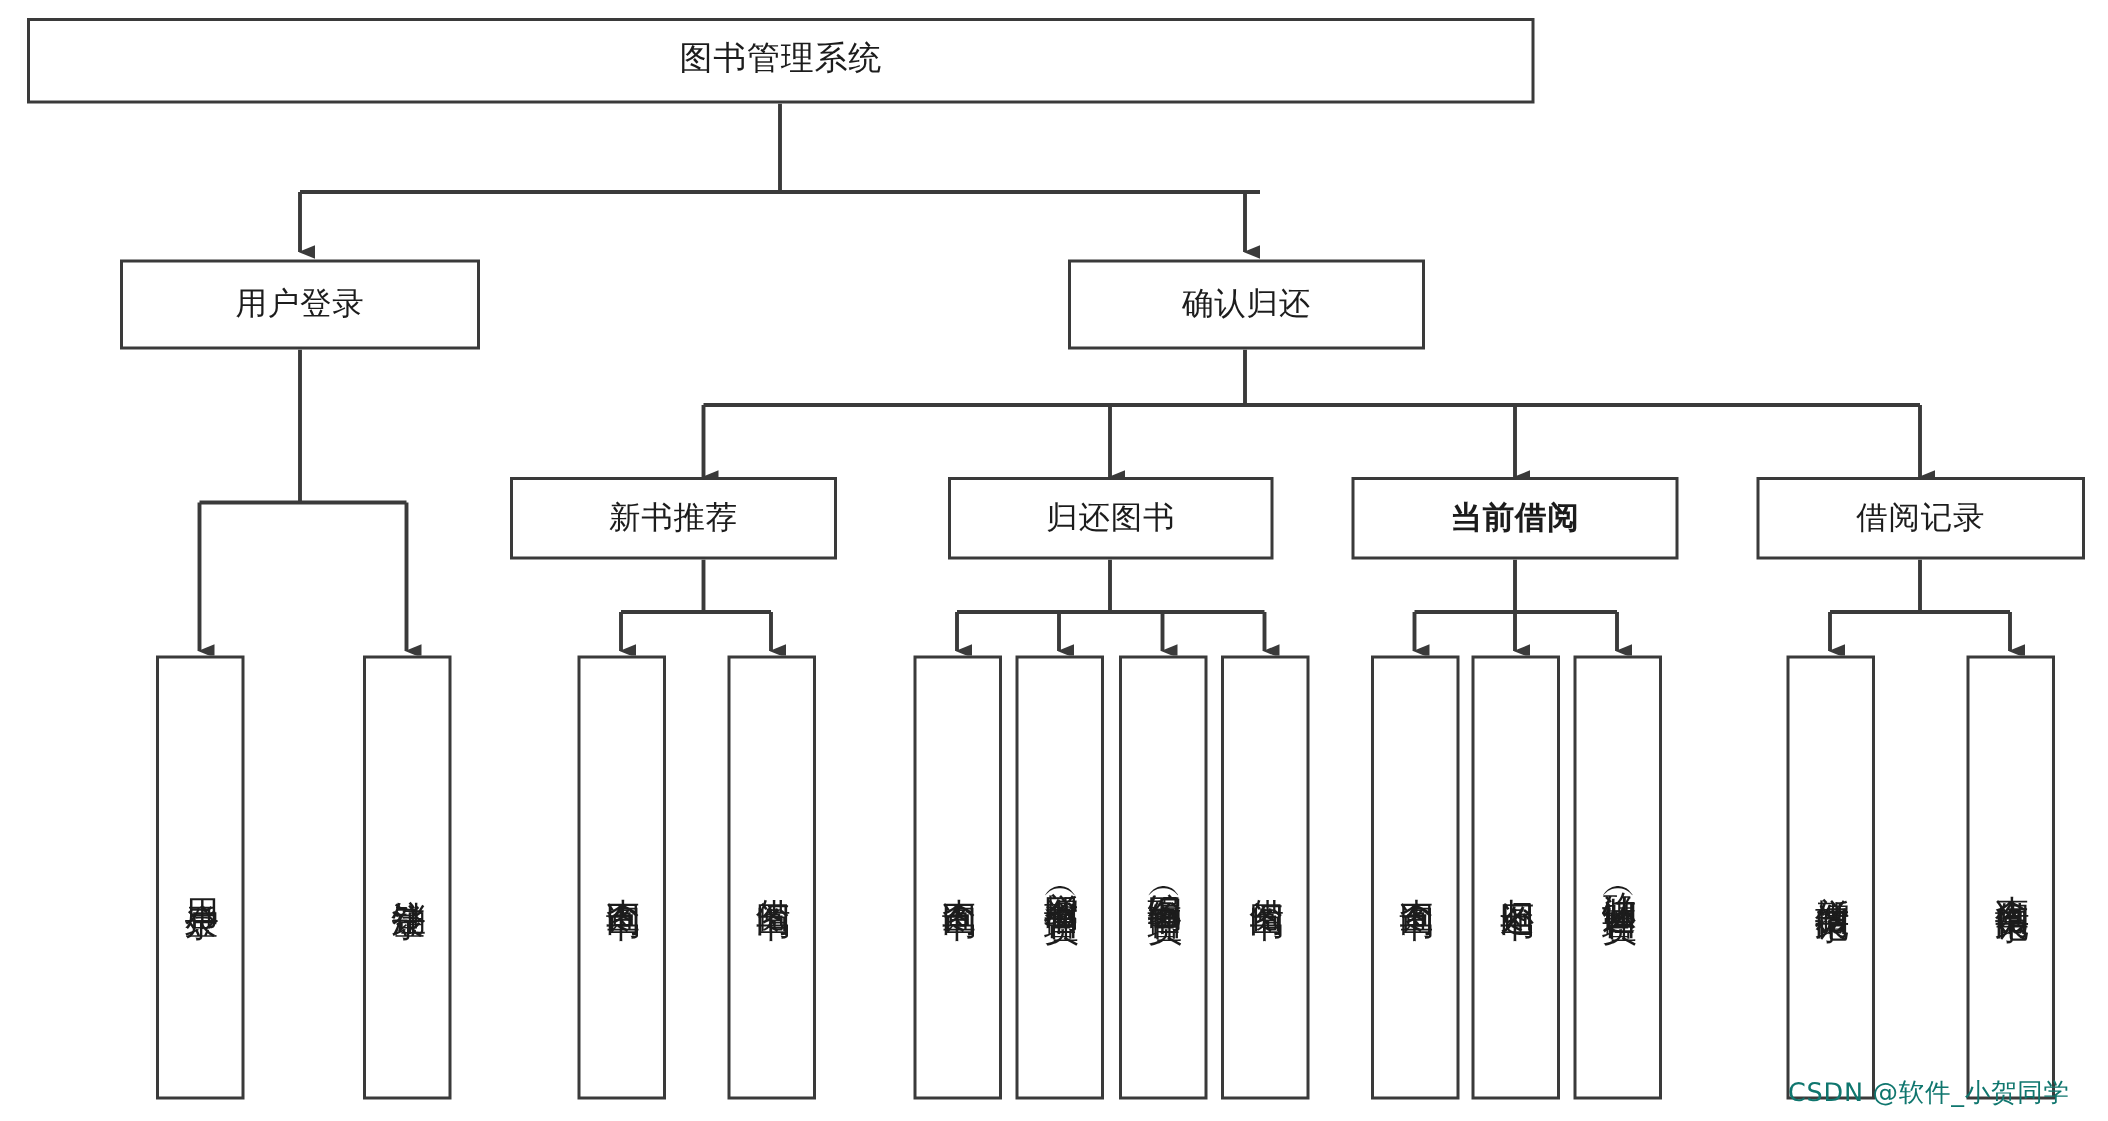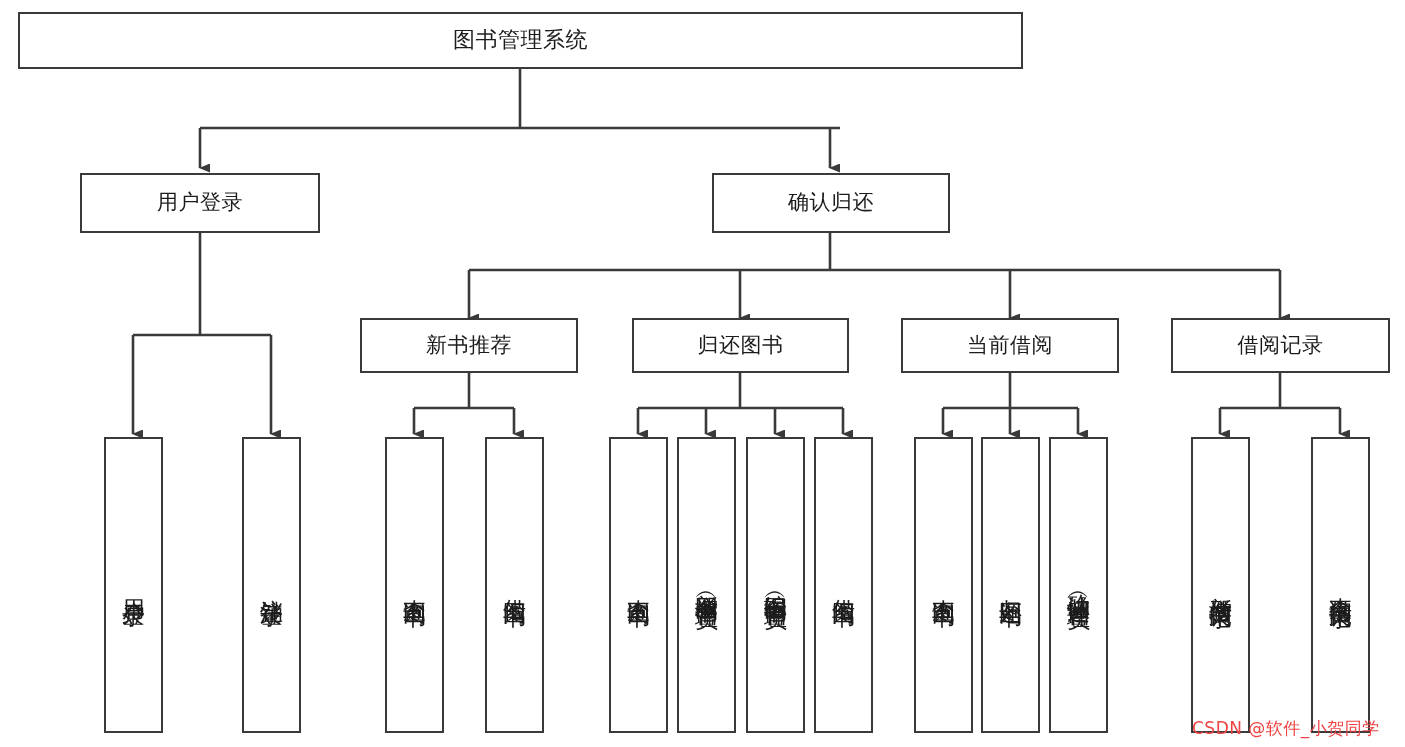--- a/index.html
+++ b/index.html
@@ -56,21 +56,21 @@
     font-size: 23px;
     line-height: 1.18;
     letter-spacing: 2px;
     white-space: nowrap;
     max-height: 270px;
   }
   .watermark {
     position: absolute;
     font-family: "DejaVu Sans", "Liberation Sans", sans-serif;
     font-size: 17px;
-    color: #ef4444;
+    color: #0f766e;
     white-space: nowrap;
     letter-spacing: 0.5px;
   }
 </style>
 </head>
 <body>
 
 <div id="canvas">
 
   <svg class="connectors" viewBox="0 0 1405 747" xmlns="http://www.w3.org/2000/svg">
@@ -127,27 +127,27 @@
     <span class="label">图书管理系统</span>
   </div>
 
   <div class="node horiz" style="left:80px; top:173px; width:240px; height:60px;">
     <span class="label">用户登录</span>
   </div>
   <div class="node horiz" style="left:712px; top:173px; width:238px; height:60px;">
     <span class="label">确认归还</span>
   </div>
 
-  <div class="node horiz" style="left:360px; top:318px; width:218px; height:55px;">
+  <div class="node horiz" style="left:340px; top:318px; width:218px; height:55px;">
     <span class="label">新书推荐</span>
   </div>
   <div class="node horiz" style="left:632px; top:318px; width:217px; height:55px;">
     <span class="label">归还图书</span>
   </div>
-  <div class="node horiz" style="left:901px; top:318px; width:218px; height:55px;">
+  <div class="node horiz" style="left:901px; top:318px; width:218px; height:55px;font-weight:bold;">
     <span class="label">当前借阅</span>
   </div>
   <div class="node horiz" style="left:1171px; top:318px; width:219px; height:55px;font-family:Liberation Serif, serif;">
     <span class="label">借阅记录</span>
   </div>
 
   <div class="node vert" style="left:104px; top:437px; width:59px; height:296px;">
     <span class="label">用户登录</span>
   </div>
   <div class="node vert" style="left:242px; top:437px; width:59px; height:296px;">

